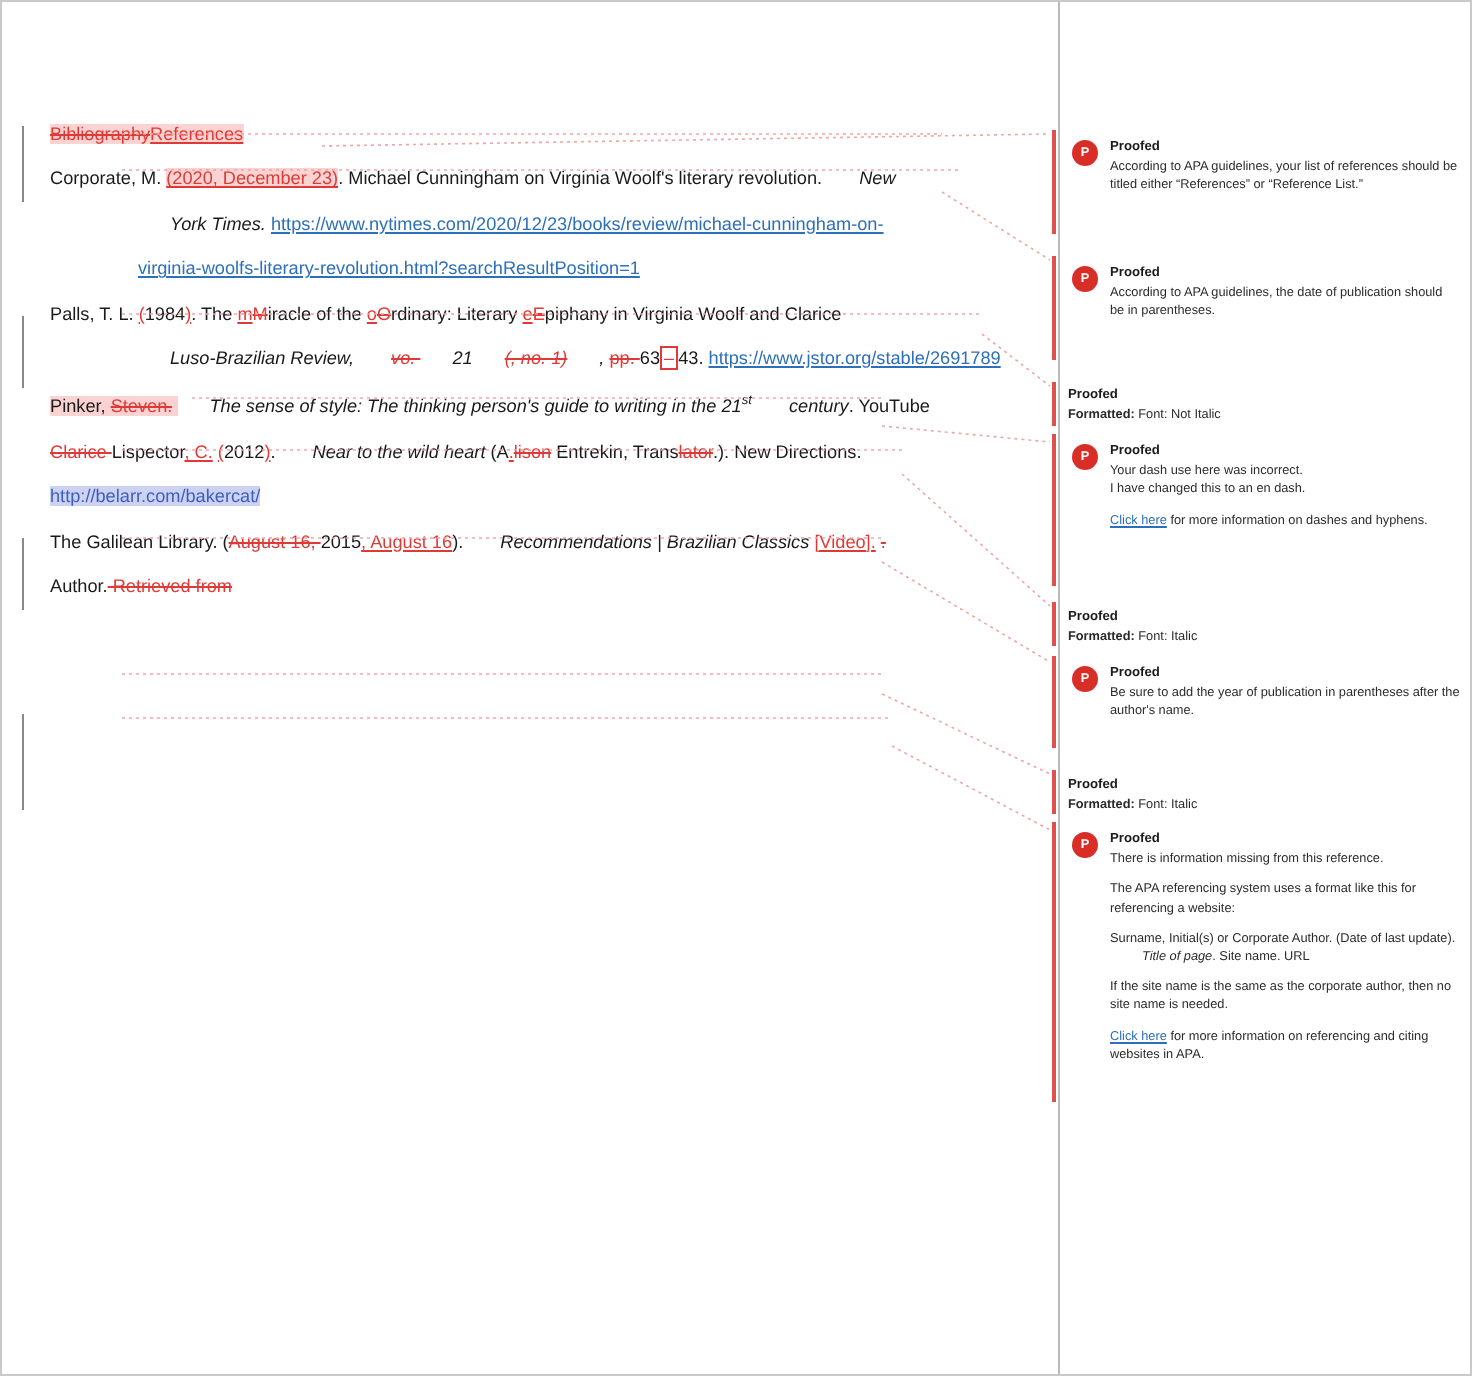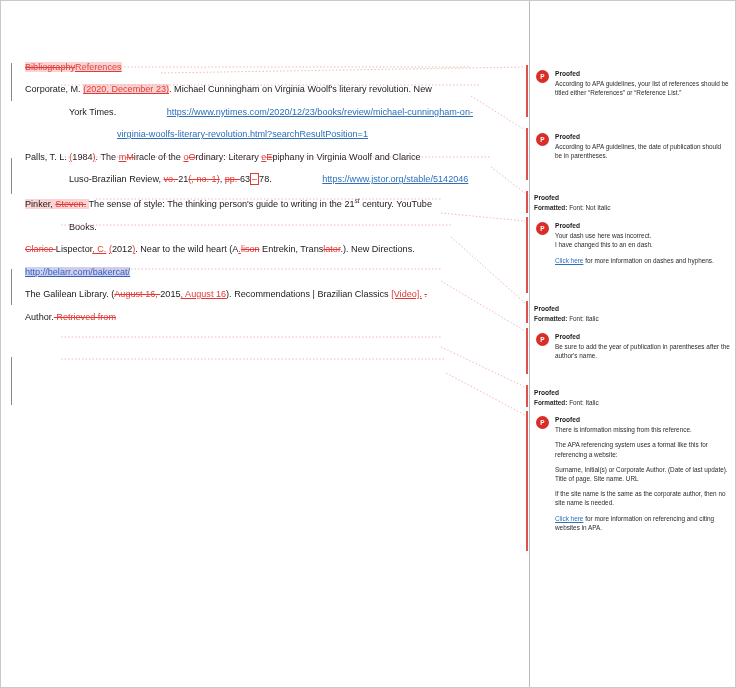--- a/index.html
+++ b/index.html
@@ -34,28 +34,28 @@
     font-size:9.1px;
     line-height:22.4px;
     color:#1a1a1a;
     white-space:normal;
     margin:0;
     padding:0;
   }
   .para .ln{display:block;}
   .indent{padding-left:44px;}
 
-  .ital{}
+  .ital{font-style:italic;margin-left:16px;}
   .ins{color:#e03a36;text-decoration:underline;}
   .del{color:#e03a36;text-decoration:line-through;}
   .hl{background:#fbd3d3;}
   .hl-ins{background:#fbd3d3;color:#e03a36;text-decoration:underline;}
   .hl-del{background:#fbd3d3;color:#e03a36;text-decoration:line-through;}
-  .link{color:#2c6fbb;text-decoration:underline;word-break:break-all;margin-left:48px;}
-  .link-hl{color:#3b5fc0;text-decoration:underline;background:#ccd2ef;}
+  .link{color:#2c6fbb;text-decoration:underline;word-break:break-all;}
+  .link-hl{color:#3b5fc0;background:#ccd2ef;}
   .sup{font-size:6.6px;vertical-align:super;font-style:italic;}
   .endash{color:#e03a36;border:1px solid #e03a36;padding:0 1px;line-height:8px;}
 
   
   .page-divider{
     position:absolute;left:528px;top:0;width:1px;height:686px;
     background:#b9b9b9;
   }
 
   
@@ -113,25 +113,24 @@
         <div class="para">
           <span class="ln"><span class="hl-del">Bibliography</span><span class="hl-ins">References</span></span>
         </div>
         <div class="para">
           <span class="ln"><span>Corporate, M. </span><span class="hl-ins">(2020, December 23)</span><span>. Michael Cunningham on Virginia Woolf's literary revolution. </span><span class="ital">New</span></span>
           <span class="ln indent"><span class="ital">York Times.</span><span> </span><span class="link">https://www.nytimes.com/2020/12/23/books/review/michael-cunningham-on-</span></span>
           <span class="ln indent"><span class="link">virginia-woolfs-literary-revolution.html?searchResultPosition=1</span></span>
         </div>
         <div class="para">
           <span class="ln"><span>Palls, T. L. </span><span class="ins">(</span><span>1984</span><span class="ins">)</span><span>. The </span><span class="ins">m</span><span class="del">M</span><span>iracle of the </span><span class="ins">o</span><span class="del">O</span><span>rdinary: Literary </span><span class="ins">e</span><span class="del">E</span><span>piphany in Virginia Woolf and Clarice</span></span>
-          <span class="ln indent"><span class="ital">Luso-Brazilian Review, </span><span class="ital del">vo. </span><span class="ital">21</span><span class="ital del">(, no. 1)</span><span class="ital">, </span><span class="del">pp. </span><span>63</span><span class="endash">–</span><span>78. </span><span class="link">https://www.jstor.org/stable/5142046</span></span>
+          <span class="ln indent"><span class="ital">Luso-Brazilian Review, </span><span class="ital del">vo. </span><span class="ital">21</span><span class="ital del">(, no. 1)</span><span class="ital">, </span><span class="del">pp. </span><span>63</span><span class="endash">–</span><span>43. </span><span class="link">https://www.jstor.org/stable/2691789</span></span>
         </div>
         <div class="para">
           <span class="ln"><span class="hl">Pinker, </span><span class="hl-del">Steven.</span><span class="hl"> </span><span class="ital">The sense of style: The thinking person's guide to writing in the 21</span><span class="sup">st</span><span class="ital"> century</span><span>. YouTube</span></span>
-          <span class="ln indent"><span>Books.</span></span>
         </div>
         <div class="para">
           <span class="ln"><span class="del">Clarice </span><span>Lispector</span><span class="ins">, C.</span><span> </span><span class="ins">(</span><span>2012</span><span class="ins">)</span><span>. </span><span class="ital">Near to the wild heart</span><span> (A</span><span class="ins">.</span><span class="del">lison</span><span> Entrekin, Trans</span><span class="del">lator</span><span>.). New Directions.</span></span>
         </div>
         <div class="para">
           <span class="ln"><span class="link-hl">http://belarr.com/bakercat/</span></span>
         </div>
         <div class="para">
           <span class="ln"><span>The Galilean Library. (</span><span class="del">August 16, </span><span>2015</span><span class="ins">, August 16</span><span>). </span><span class="ital">Recommendations | Brazilian Classics</span><span> </span><span class="ins">[Video].</span><span> </span><span class="del">.</span></span>
           <span class="ln"><span>Author.</span><span class="del"> Retrieved from</span></span>

